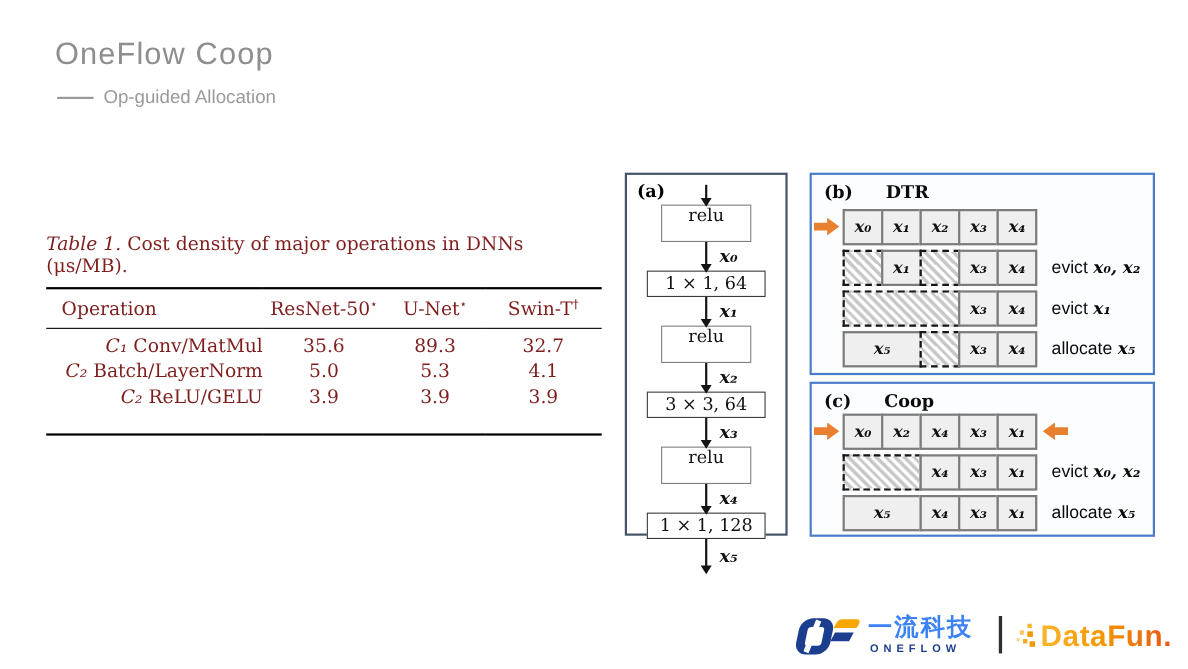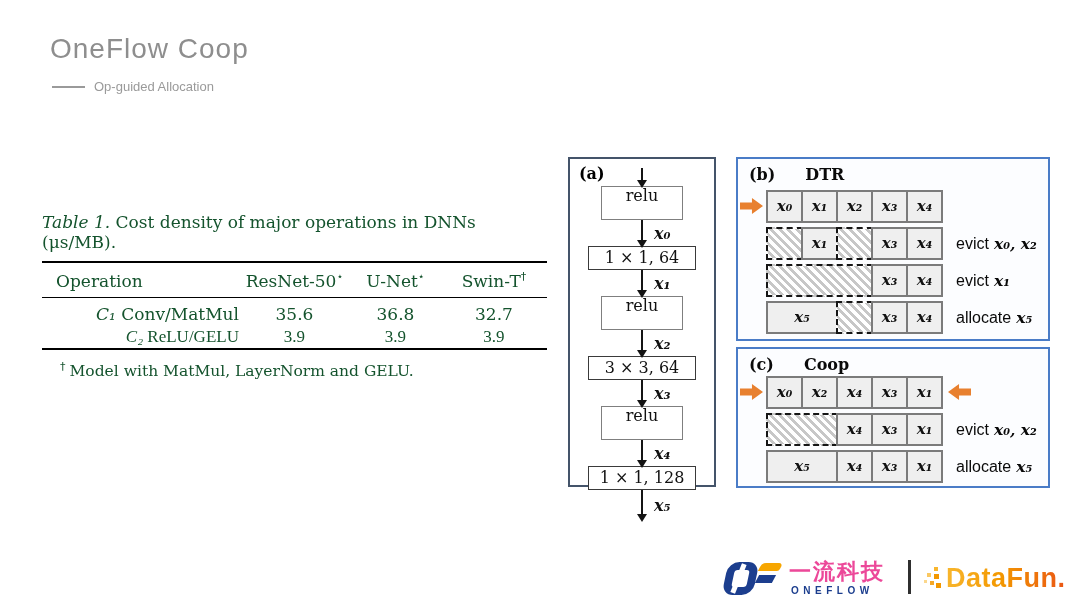--- a/index.html
+++ b/index.html
@@ -2,37 +2,37 @@
 <html><head>
 <meta charset="utf-8">
 <style>
   html,body{margin:0;padding:0;background:#ffffff;}
   .slide{position:relative;width:1080px;height:608px;background:#fff;overflow:hidden;
          font-family:"Liberation Sans",sans-serif;}
 
   
   .title{position:absolute;left:50px;top:33px;font-size:28px;color:#8e8e8e;letter-spacing:1px;}
   .subtitle{position:absolute;left:52px;top:79px;display:flex;align-items:center;gap:9px;
-            color:#9a9a9a;font-size:13px;}
+            color:#9a9a9a;font-size:17px;}
   .subtitle .dash{width:33px;height:2px;background:#9a9a9a;}
 
   
-  .tableblock{position:absolute;left:42px;top:212px;width:505px;color:#14532d;
+  .tableblock{position:absolute;left:42px;top:212px;width:505px;color:#7f1d1d;
               font-family:"DejaVu Serif","Liberation Serif",serif;}
   .caption{font-size:17px;margin-bottom:9px;}
   .caption .cl{font-style:italic;}
   table.cost{width:100%;border-collapse:collapse;font-size:17px;}
   table.cost thead tr{border-top:2.4px solid #000;border-bottom:1.8px solid #000;}
   table.cost tbody{border-bottom:2.4px solid #000;}
   table.cost th{font-weight:normal;padding:7px 0 6px;}
   table.cost th.op{text-align:left;padding-left:14px;}
   table.cost td{text-align:center;padding:1.5px 0;}
   table.cost td.op{text-align:right;padding-left:14px;}
   table.cost tbody tr:first-child td{padding-top:6px;}
-  table.cost tbody tr:last-child td{padding-bottom:1px;font-family:Liberation Serif, serif;}
+  table.cost tbody tr:last-child td{padding-bottom:23px;}
   .sym{font-style:italic;}
   sup.st{font-size:11px;font-family:"DejaVu Sans",sans-serif;}
   .footnotes{margin-top:7px;padding-left:18px;font-size:15.5px;line-height:19px;}
   .footnotes .fn sup{font-size:11px;font-family:"DejaVu Sans",sans-serif;margin-right:4px;}
 
   
   .panelA{position:absolute;left:568px;top:157px;width:148px;height:330px;
           border:2px solid #44546a;background:#fff;box-sizing:border-box;}
   .atag{position:absolute;left:9px;top:5px;font:700 16px "DejaVu Serif","Liberation Serif",serif;}
   .flow{position:absolute;left:0;top:9px;width:100%;display:flex;flex-direction:column;align-items:center;}
@@ -77,21 +77,21 @@
   .oneflow{position:absolute;left:722px;top:556px;height:44px;display:flex;align-items:center;}
   .ofmono{position:relative;width:60px;height:40px;}
   .of0{position:absolute;left:3px;top:4px;width:15px;height:17px;border:8px solid #1c3e8e;
        border-radius:11px;transform:skewX(-12deg);}
   .ofslash{position:absolute;left:14px;top:5px;width:5px;height:31px;background:#fff;transform:rotate(22deg);}
   .off1{position:absolute;left:38px;top:5px;width:21px;height:8px;background:#f7a600;
         border-radius:4px 4px 2px 0;transform:skewX(-28deg);}
   .off2{position:absolute;left:35px;top:17px;width:17px;height:8px;background:#1c3e8e;
         transform:skewX(-28deg);}
   .oftext{margin-left:7px;display:flex;flex-direction:column;}
-  .ofcn{font-weight:700;font-size:22px;color:#ec4899;letter-spacing:2px;line-height:24px;}
+  .ofcn{font-weight:700;font-size:22px;color:#3b82f6;letter-spacing:2px;line-height:24px;font-family:Liberation Mono, monospace;}
   .ofen{font-weight:700;font-size:10px;color:#1c3e8e;letter-spacing:4.5px;margin-top:1px;margin-left:2px;}
   .sep{position:absolute;left:908px;top:560px;width:3px;height:34px;background:#2f2f2f;}
   .datafun{position:absolute;left:924px;top:556px;height:44px;display:flex;align-items:center;justify-content:center;}
   .dftext{font-size:27px;font-weight:700;letter-spacing:.5px;margin-left:4px;
           background:linear-gradient(90deg,#f8b62d 0%,#f39800 45%,#ea5514 100%);
           -webkit-background-clip:text;background-clip:text;color:transparent;}
 </style>
 </head>
 <body>
 
@@ -113,33 +113,38 @@
           <th class="op" style="width:39%"><span>Operation</span><sup class="st"></sup></th>
           <th style="width:22%"><span>ResNet-50</span><sup class="st">⋆</sup></th>
           <th style="width:18%"><span>U-Net</span><sup class="st">⋆</sup></th>
           <th style="width:21%"><span>Swin-T</span><sup class="st">†</sup></th>
         </tr>
       </thead>
       <tbody>
         <tr>
           <td class="op"><span class="sym">C₁</span> <span>Conv/MatMul</span></td>
           <td>35.6</td>
-          <td>36.8</td>
+          <td>89.3</td>
           <td>32.7</td>
+        </tr>
+        <tr>
+          <td class="op"><span class="sym">C₂</span> <span>Batch/LayerNorm</span></td>
+          <td>5.0</td>
+          <td>5.3</td>
+          <td>4.1</td>
         </tr>
         <tr>
           <td class="op"><span class="sym">C₂</span> <span>ReLU/GELU</span></td>
           <td>3.9</td>
           <td>3.9</td>
           <td>3.9</td>
         </tr>
       </tbody>
     </table>
     <div class="footnotes">
-      <div class="fn"><sup>†</sup><span>Model with MatMul, LayerNorm and GELU.</span></div>
     </div>
   </div>
 
   <div class="panelA">
     <div class="atag">(a)</div>
     <div class="flow">
       <div class="farrow h18">
           <span class="vl"></span>
         </div>
       <div class="fbox relu">relu</div>

